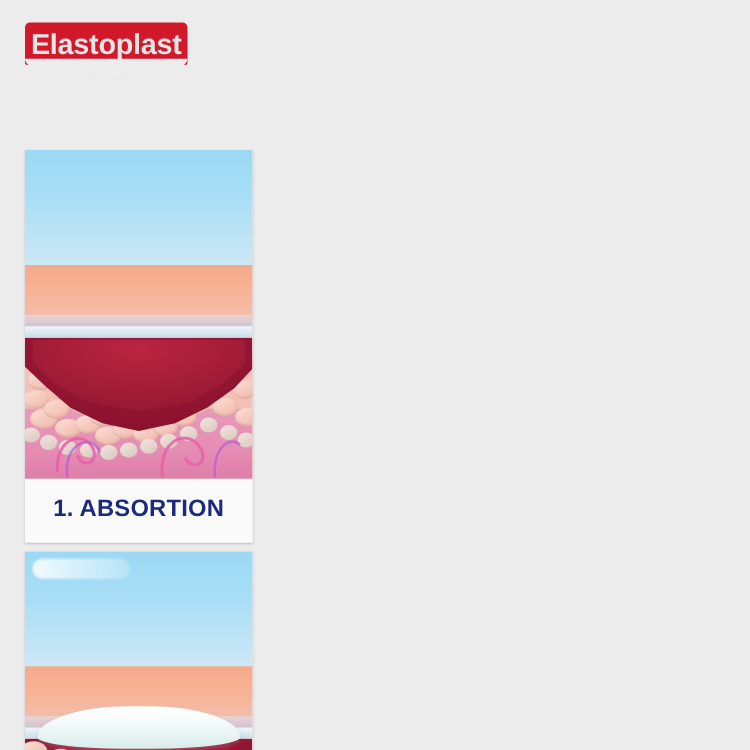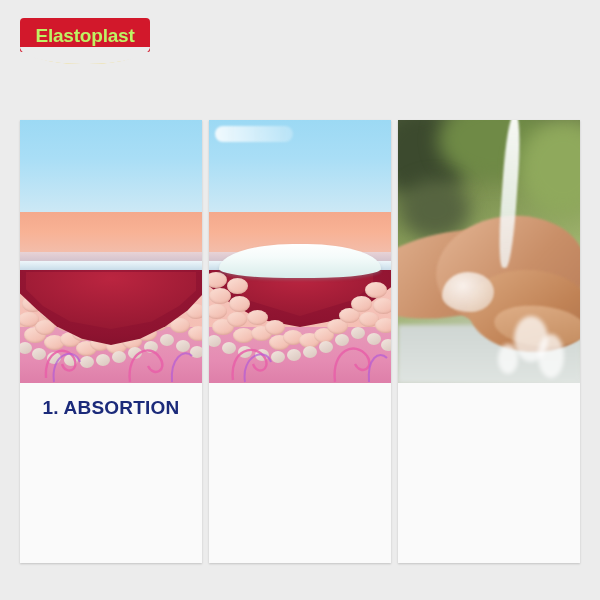--- a/index.html
+++ b/index.html
@@ -14,21 +14,21 @@
   
   .logo{
     position:absolute;left:20px;top:18px;width:130px;height:46px;
   }
   .logo-block{
     position:absolute;left:0;top:0;width:130px;height:34px;
     background:#d2182b;border-radius:4px 4px 2px 2px;
     display:flex;align-items:center;justify-content:center;
   }
   .logo-word{
-    color:#bef264;font-size:19px;font-weight:bold;letter-spacing:-.2px;
+    color:#e5e5e5;font-size:23px;font-weight:bold;letter-spacing:-.2px;
     font-family:"Liberation Sans", sans-serif;line-height:1;
   }
   .logo-swoosh-yellow{
     position:absolute;left:0;top:26px;width:130px;height:20px;
     background:#f5cf2e;
     border-radius:0 0 62px 62px/0 0 20px 20px;
     z-index:-1;
   }
   .logo-mask{
     position:absolute;left:0;top:29px;width:130px;height:17px;
@@ -38,21 +38,21 @@
 
   
   .title{
     position:absolute;left:0;top:68px;width:600px;text-align:center;
     color:#1b2a7a;font-size:23px;font-weight:bold;letter-spacing:.5px;
   }
 
   
   .cols{
     position:absolute;left:20px;top:120px;width:560px;height:443px;
-    display:flex;gap:7px;
+    display:flex;gap:7px;flex-direction:column;
   }
   .col{
     width:182px;display:flex;flex-direction:column;
     background:#fafafa;
     box-shadow:0 1px 2px rgba(0,0,0,.18);
   }
 
   
   .art{position:relative;width:100%;height:263px;overflow:hidden;}
 

